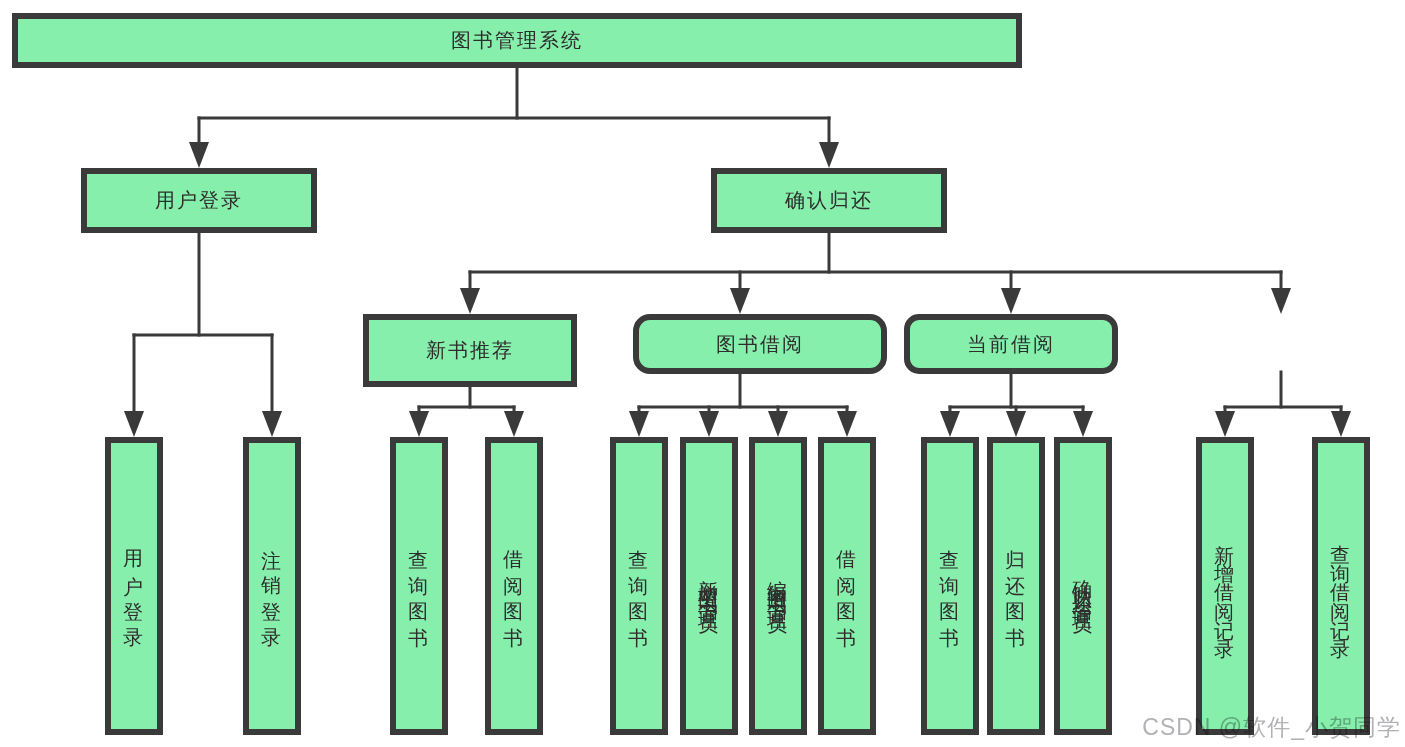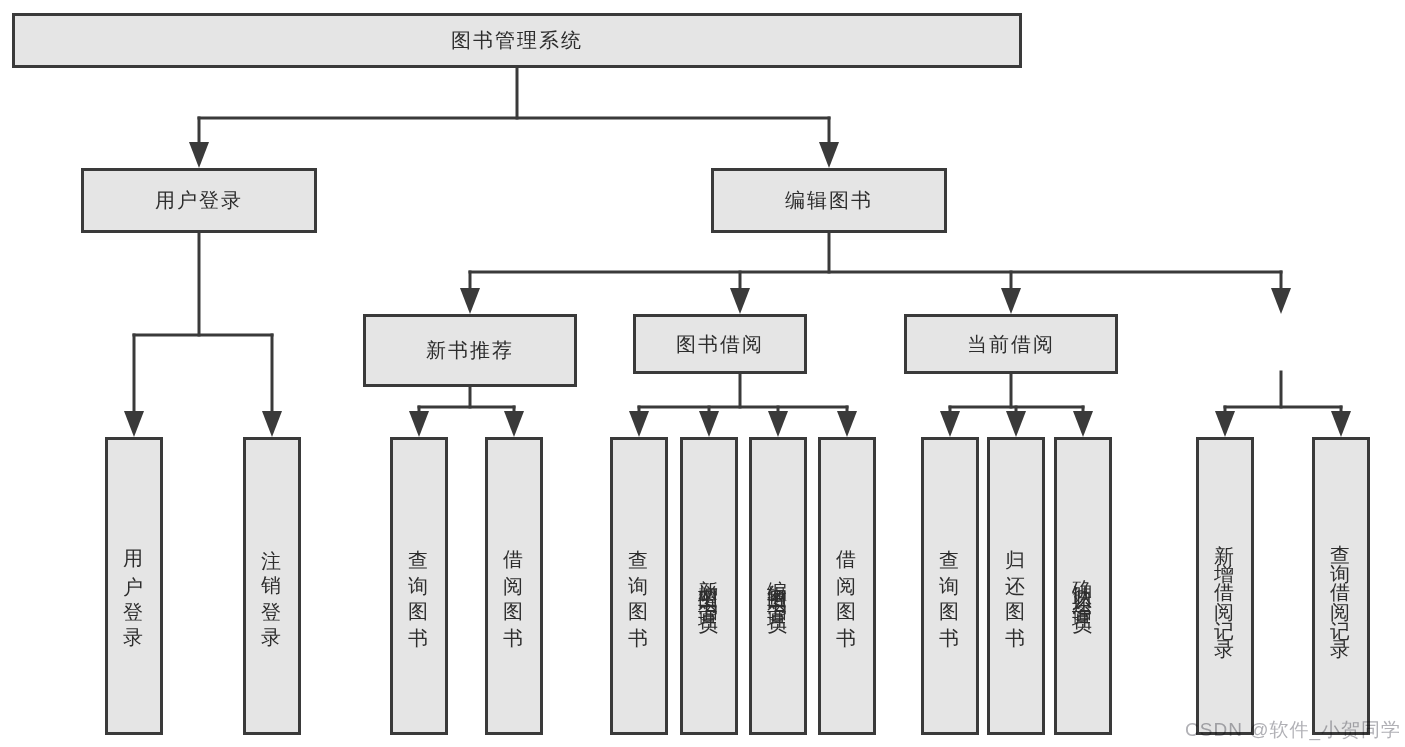--- a/index.html
+++ b/index.html
@@ -13,40 +13,40 @@
     overflow: hidden;
   }
   #connectors {
     position: absolute;
     left: 0; top: 0;
     width: 1405px; height: 747px;
   }
   .node {
     position: absolute;
     box-sizing: border-box;
-    border: 3px solid #be185d;
-    background: #e5e5e5;
+    border: 6px solid #be185d;
+    background: #86efac;
     display: flex;
     align-items: center;
     justify-content: center;
     color: #2d2d2d;
     font-size: 20px;
     letter-spacing: 2px;
     text-align: center;
   }
   .node.vertical .label {
     writing-mode: vertical-rl;
     text-orientation: mixed;
     letter-spacing: 6px;
   }
   .watermark {
     position: absolute;
     right: 4px;
     bottom: 4px;
-    font-size: 19px;
+    font-size: 23px;
     letter-spacing: 1px;
     color: #b1b1b6;
     mix-blend-mode: multiply;
     white-space: nowrap;
   }
 </style>
 </head>
 <body>
 
 <div class="canvas" style="background: rgb(255, 255, 255);">
@@ -105,29 +105,29 @@
       <polygon points="1331,411 1351,411 1341,437" fill="#3a3a3a"></polygon>
     </svg>
 
   <div class="node" style="left: 12px; top: 13px; width: 1010px; height: 55px; border-color: rgb(58, 58, 58); color: rgb(45, 45, 45);">
       <span class="label">图书管理系统</span>
     </div>
     <div class="node" style="left: 81px; top: 168px; width: 236px; height: 65px; border-color: rgb(58, 58, 58); color: rgb(45, 45, 45);">
       <span class="label">用户登录</span>
     </div>
     <div class="node" style="left: 711px; top: 168px; width: 236px; height: 65px; border-color: rgb(58, 58, 58); color: rgb(45, 45, 45);">
-      <span class="label">编辑图书</span>
+      <span class="label">确认归还</span>
     </div>
     <div class="node" style="left: 363px; top: 314px; width: 214px; height: 73px; border-color: rgb(58, 58, 58); color: rgb(45, 45, 45);">
       <span class="label">新书推荐</span>
     </div>
-    <div class="node" style="left: 633px; top: 314px; width: 174px; height: 60px; border-color: rgb(58, 58, 58); color: rgb(45, 45, 45);">
+    <div class="node" style="left: 633px; top: 314px; width: 254px; height: 60px; border-color: rgb(58, 58, 58); color: rgb(45, 45, 45); border-radius: 17px;">
       <span class="label">图书借阅</span>
     </div>
-    <div class="node" style="left: 904px; top: 314px; width: 214px; height: 60px; border-color: rgb(58, 58, 58); color: rgb(45, 45, 45);">
+    <div class="node" style="left: 904px; top: 314px; width: 214px; height: 60px; border-color: rgb(58, 58, 58); color: rgb(45, 45, 45); border-radius: 15px;">
       <span class="label">当前借阅</span>
     </div>
     <div class="node vertical" style="left: 105px; top: 437px; width: 58px; height: 298px; border-color: rgb(58, 58, 58); color: rgb(45, 45, 45);">
       <span class="label" style="letter-spacing: 26px;">用户登录</span>
     </div>
     <div class="node vertical" style="left: 243px; top: 437px; width: 58px; height: 298px; border-color: rgb(58, 58, 58); color: rgb(45, 45, 45);">
       <span class="label" style="letter-spacing: 26px;">注销登录</span>
     </div>
     <div class="node vertical" style="left: 390px; top: 437px; width: 58px; height: 298px; border-color: rgb(58, 58, 58); color: rgb(45, 45, 45);">
       <span class="label" style="letter-spacing: 26px;">查询图书</span>

